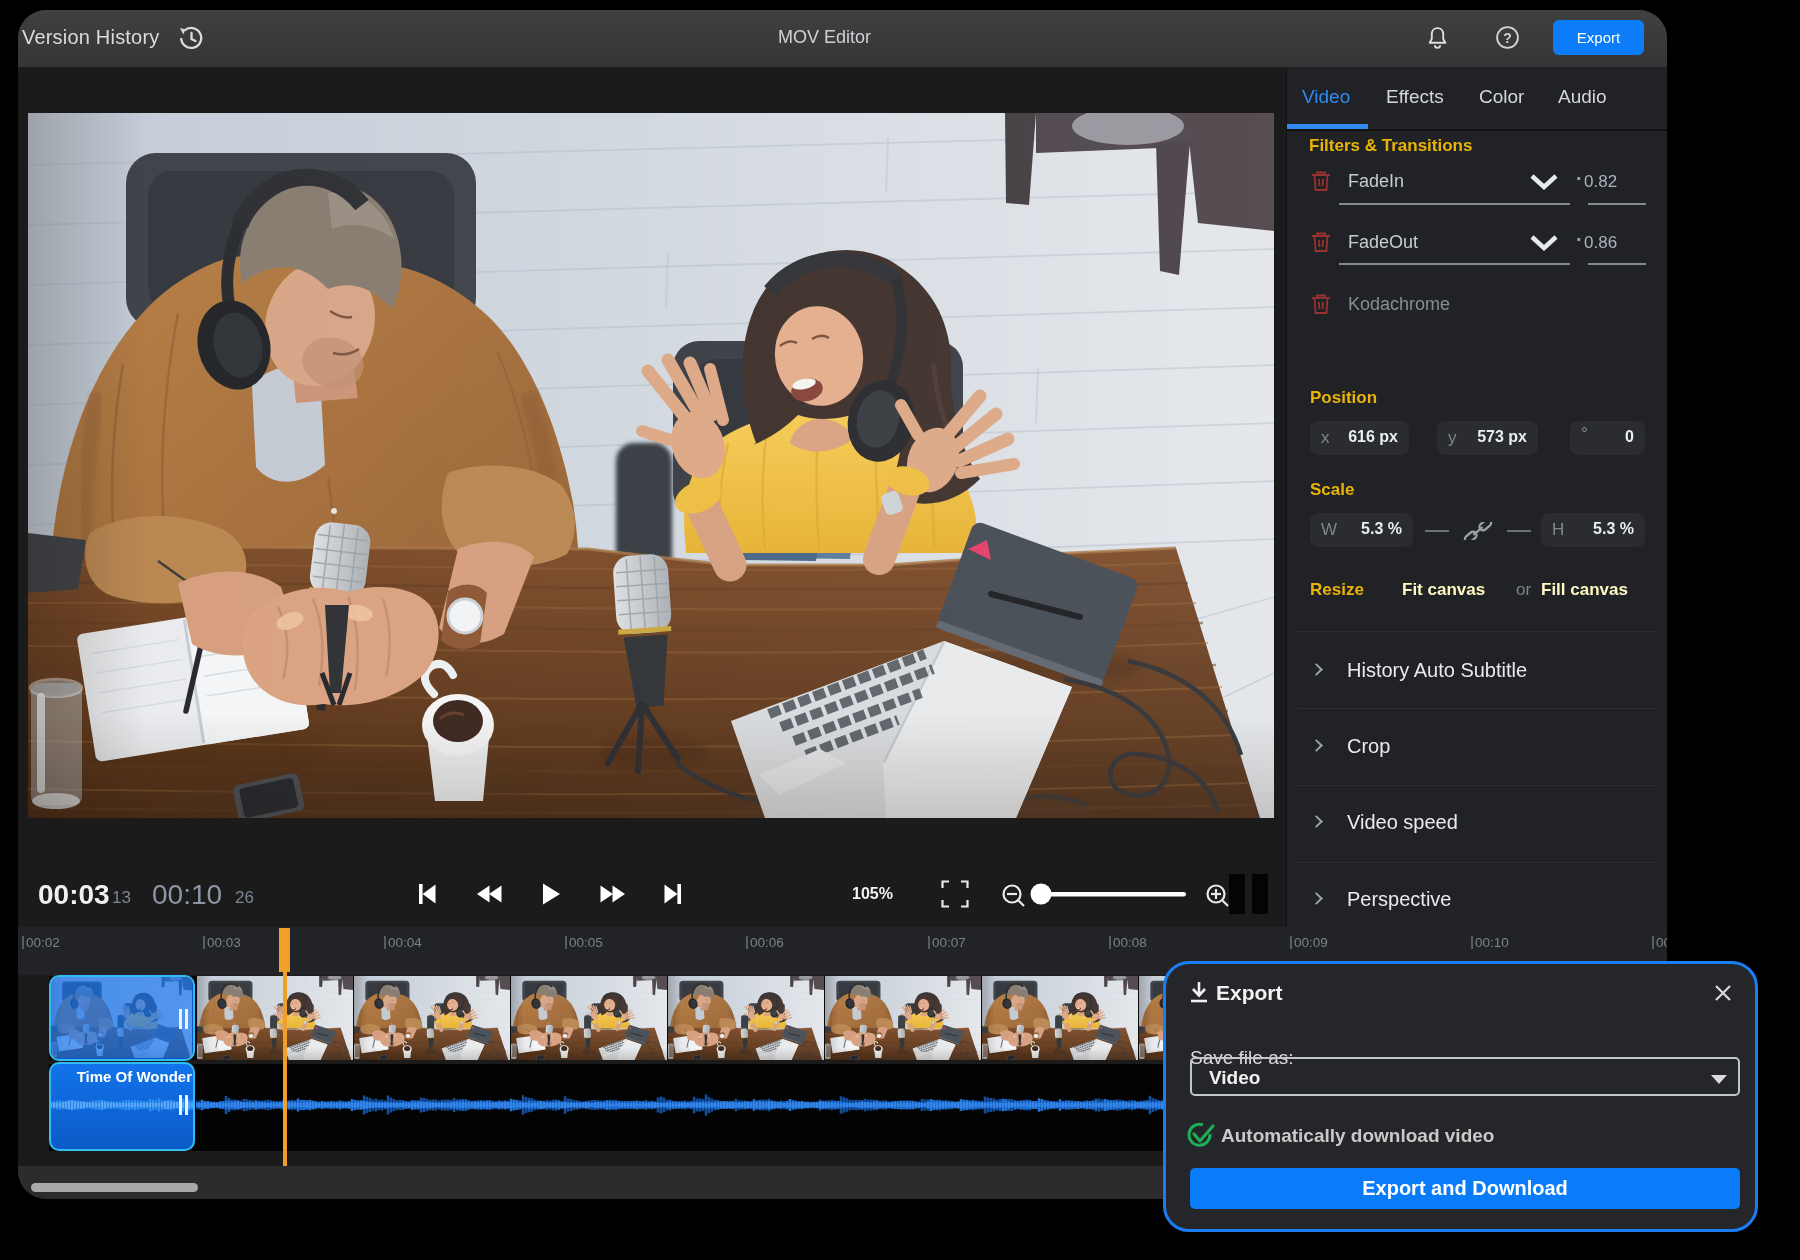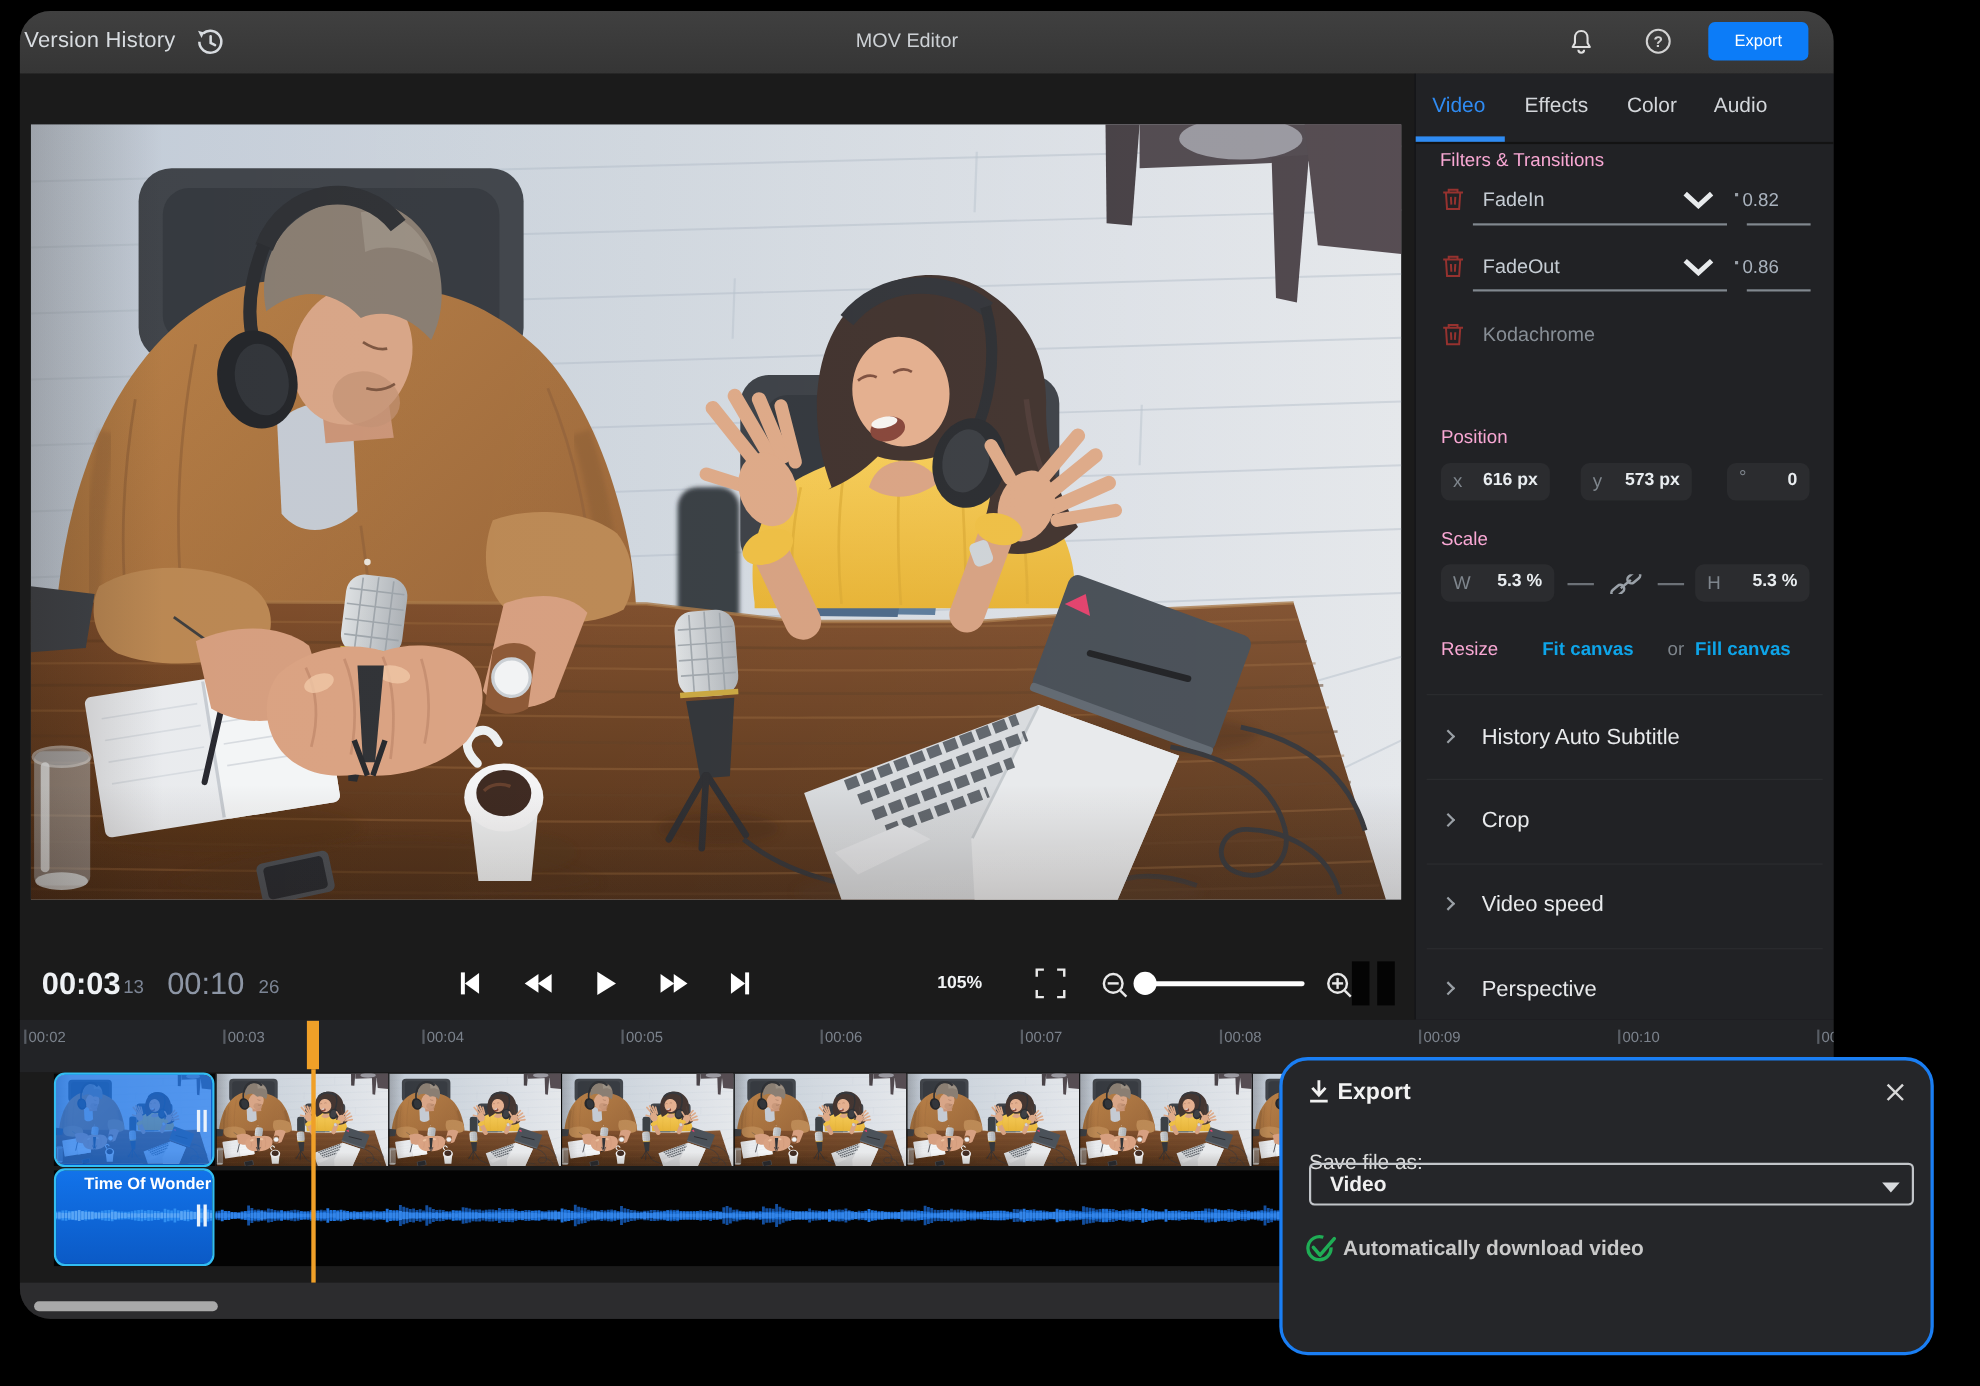--- a/index.html
+++ b/index.html
@@ -15,28 +15,28 @@
   #movtitle { position:absolute; left:760px; top:17px; font-size:18px; color:#cdd1d5; }
   #exportbtn { position:absolute; left:1535px; top:10px; width:91px; height:35px;
     background:#0c7cf8; border-radius:6px; color:#fff; font-size:15px;
     text-align:center; line-height:35px; }
   
   #sidebar { position:absolute; left:1268px; top:57px; width:381px; height:860px;
     background:#212225; border-left:1px solid #121214; }
   .tab { position:absolute; top:19px; font-size:19px; color:#d3d6da; }
   #tabline { position:absolute; left:0; top:57px; width:81px; height:5px; background:#2f8bf2; }
   #tabdiv { position:absolute; left:0; top:62px; width:381px; height:2px; background:#131313; }
-  .shead { position:absolute; font-size:17px; font-weight:normal; color:#f9a8d4; }
+  .shead { position:absolute; font-size:17px; font-weight:bold; color:#eab308; }
   .flabel { position:absolute; font-size:18px; color:#c6cdd4; }
   .funder { position:absolute; height:1.5px; background:#81888f; }
   .fval { position:absolute; font-size:17px; color:#a9b2bd; text-align:left; width:58px;}
   .pbox { position:absolute; height:34px; background:#2b2c2f; border-radius:8px; }
   .pbox .lab { position:absolute; left:11px; top:7px; font-size:17px; color:#7f868d; }
   .pbox .val { position:absolute; right:11px; top:7px; font-size:16px; font-weight:bold; color:#e9edf0; }
-  .cyan { color:#0ea5e9; font-weight:bold; font-size:17px; position:absolute;}
+  .cyan { color:#fef9c3; font-weight:bold; font-size:17px; position:absolute;}
   .collap { position:absolute; font-size:20px; color:#e8eaec; }
   .sep { position:absolute; left:10px; width:360px; height:1px; background:#2c2d30; }
   .chev { position:absolute; width:9px; height:9px; border:solid #9aa0a6; border-width:2px 2px 0 0; transform:rotate(45deg); }
   
   #videoarea { position:absolute; left:0; top:57px; width:1268px; height:860px; background:#1b1b1b; }
   #ruler { position:absolute; left:0; top:917px; width:1649px; height:48px; background:#222326; }
   .tick { position:absolute; top:9px; width:1.5px; height:13px; background:#585d64; }
   .ticklab { position:absolute; top:8px; font-size:13.5px; color:#7b828c; }
   #tracks { position:absolute; left:0; top:965px; width:1649px; height:191px; background:#1b1b1b; }
   #bottombar { position:absolute; left:0; top:1156px; width:1649px; height:33px; background:#2c2c2e; }
@@ -642,13 +642,14 @@
   <div class="sfa">Save file as:</div>
   <div class="sel">
       <span class="vtext">Video</span>
       <span class="caret"></span>
     </div>
   <svg class="abs" style="left:20px;top:158px" width="30" height="28" viewBox="0 0 30 28">
     <path d="M24,12 a10.5,10.5 0 1 1 -7,-9.2" stroke="#1fad55" stroke-width="3" fill="none"></path>
     <path d="M8,12 L14,19 L27,4" stroke="#1fad55" stroke-width="3.2" fill="none" stroke-linecap="round" stroke-linejoin="round"></path>
   </svg>
   <div class="auto">Automatically download video</div>
+  <div class="btn">Export and Download</div>
 </div>
 
 </body></html>

